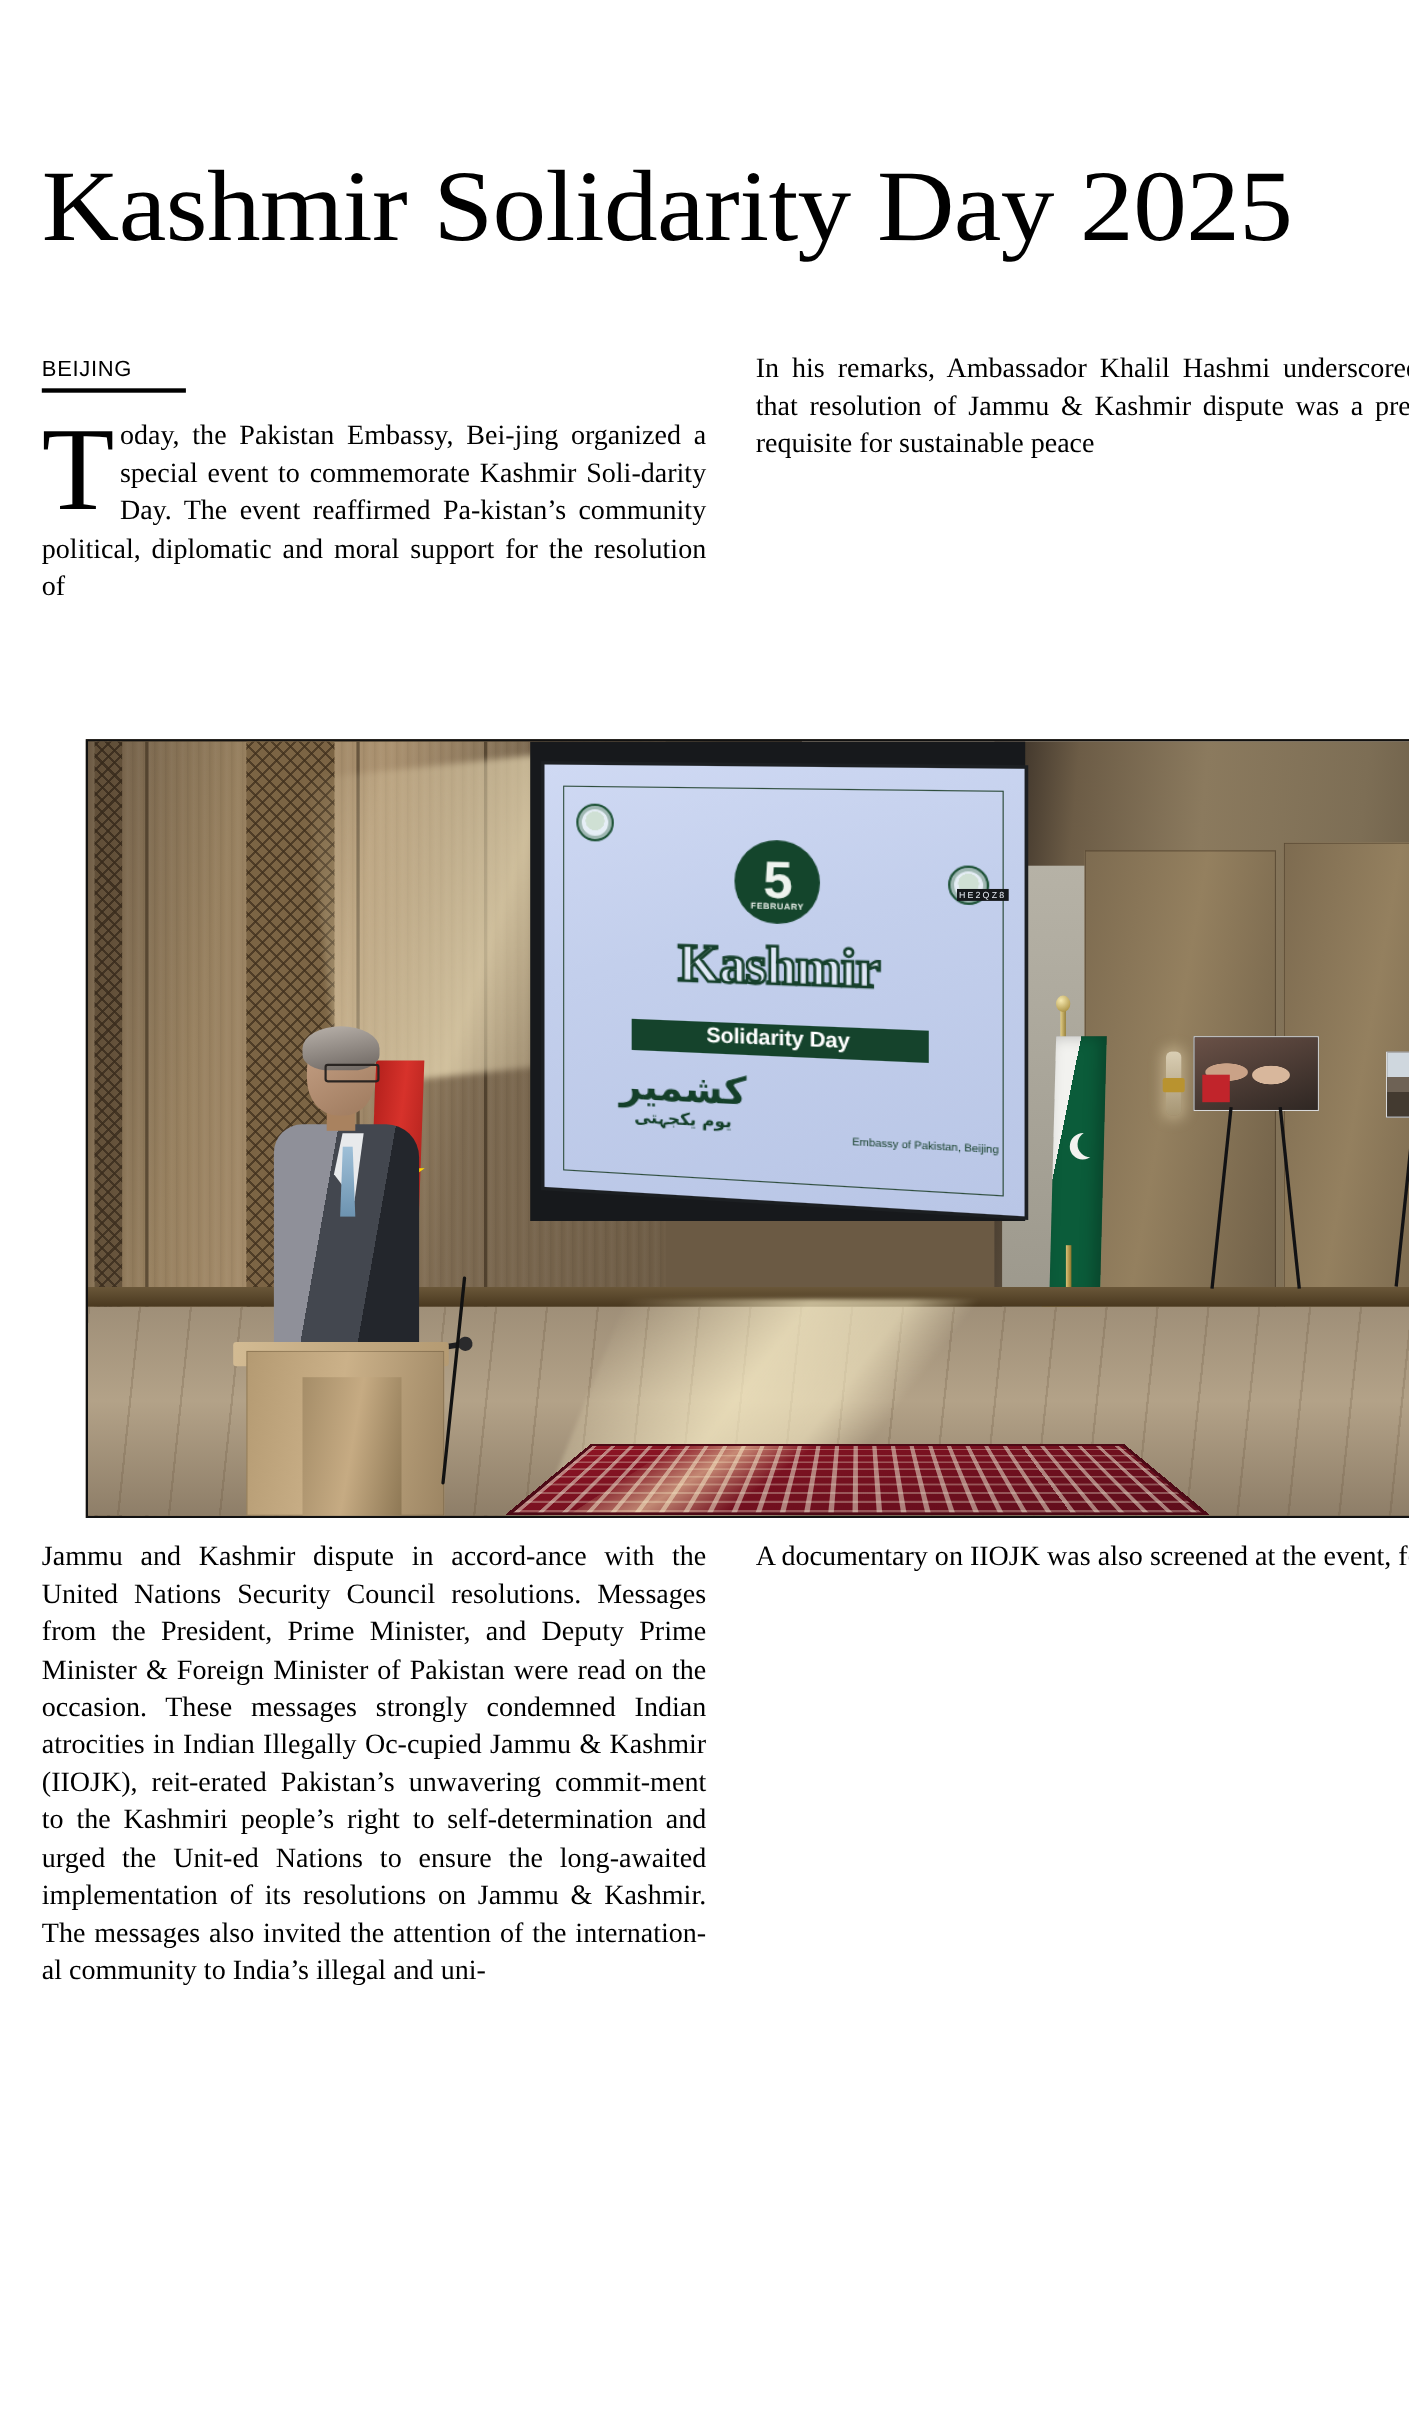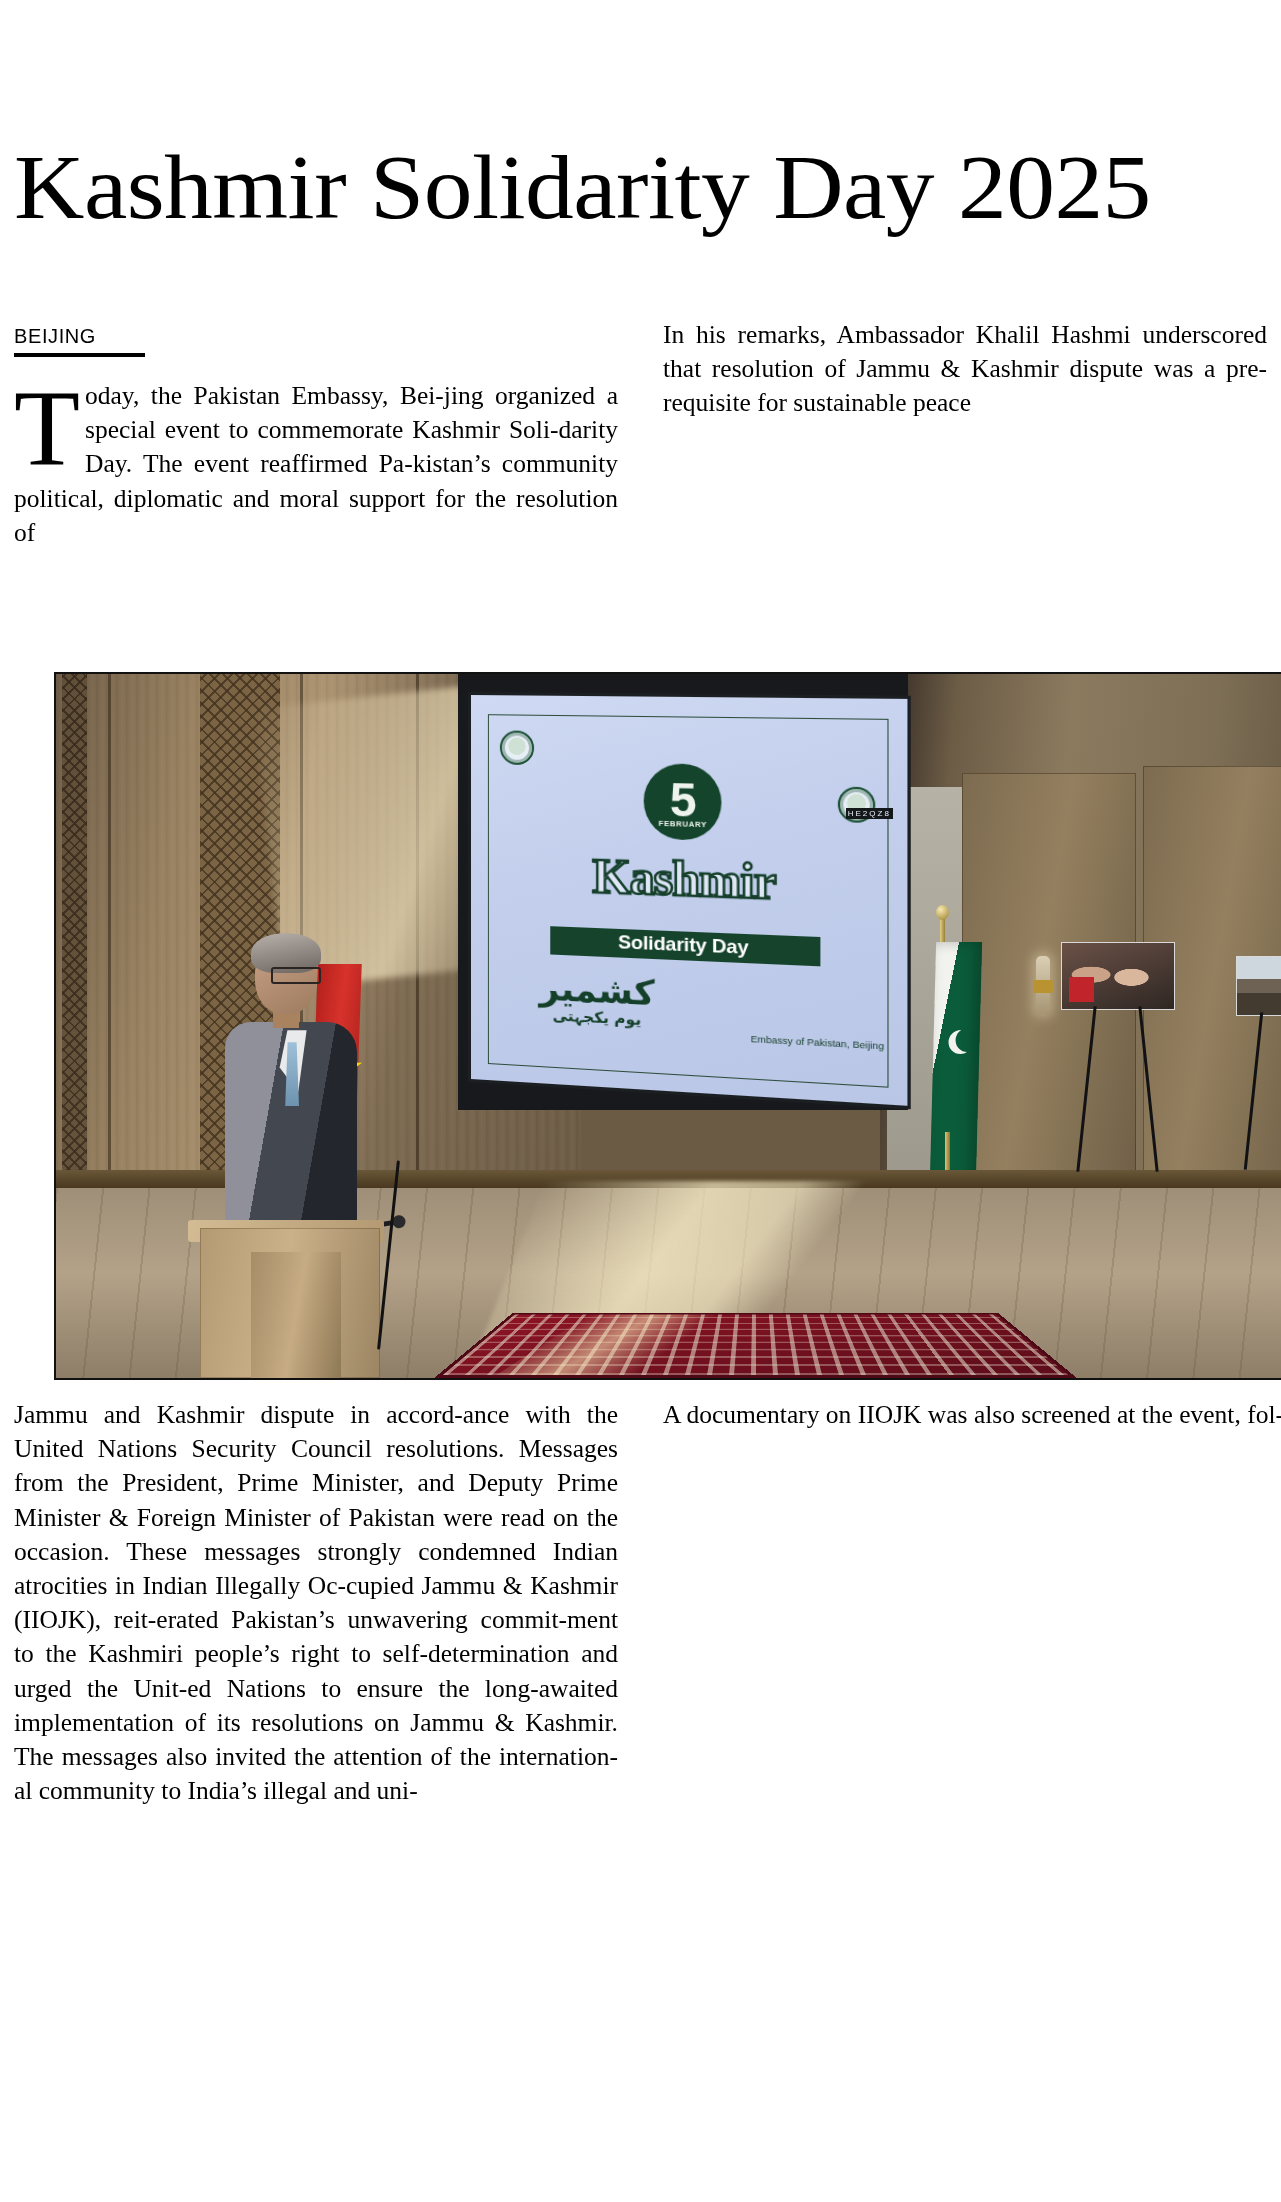--- a/index.html
+++ b/index.html
@@ -15,20 +15,21 @@
     overflow: hidden;
     font-family: "Liberation Serif", "DejaVu Serif", serif;
     color: #000000;
   }
 
   .page {
     position: absolute;
     inset: 0;
     padding: 0 14px;
     box-sizing: border-box;
+    margin-left: 24px;
   }
 
   
   .headline {
     font-family: "Liberation Serif", "DejaVu Serif", serif;
     font-size: 92px;
     line-height: 0.98;
     font-weight: 400;
     letter-spacing: -0.5px;
     margin: 0;

